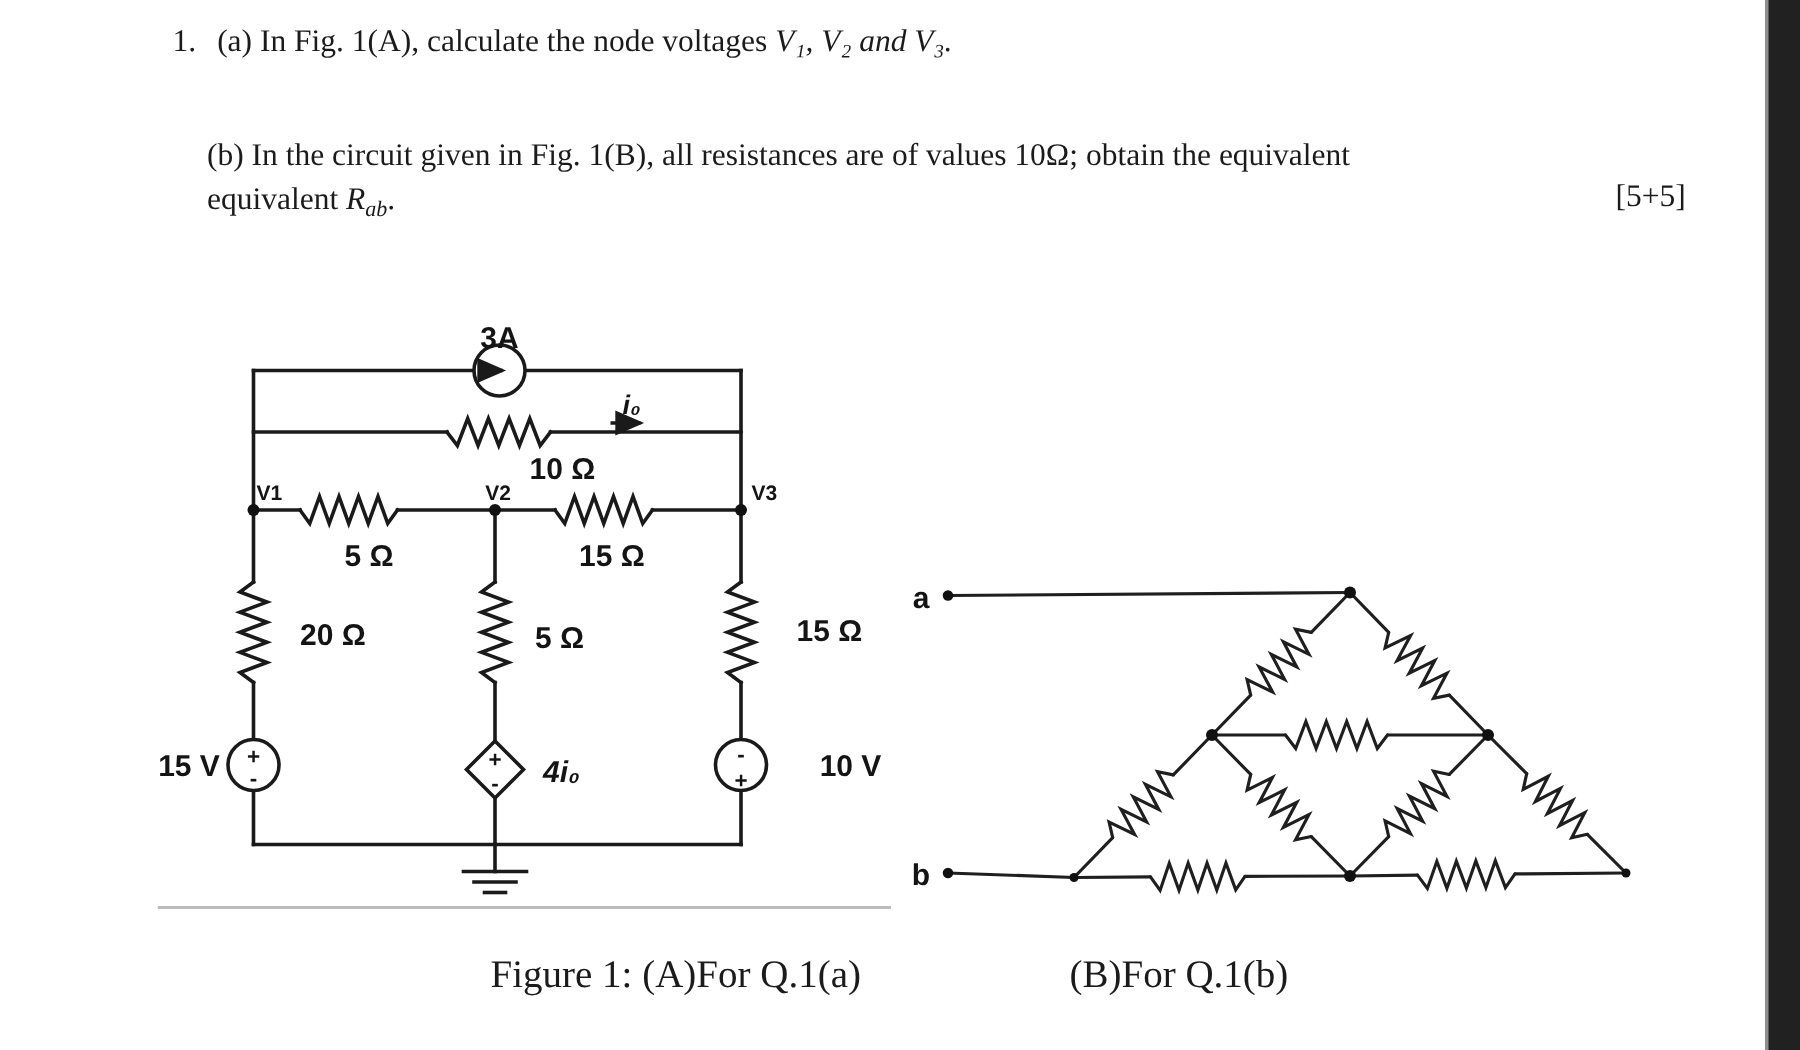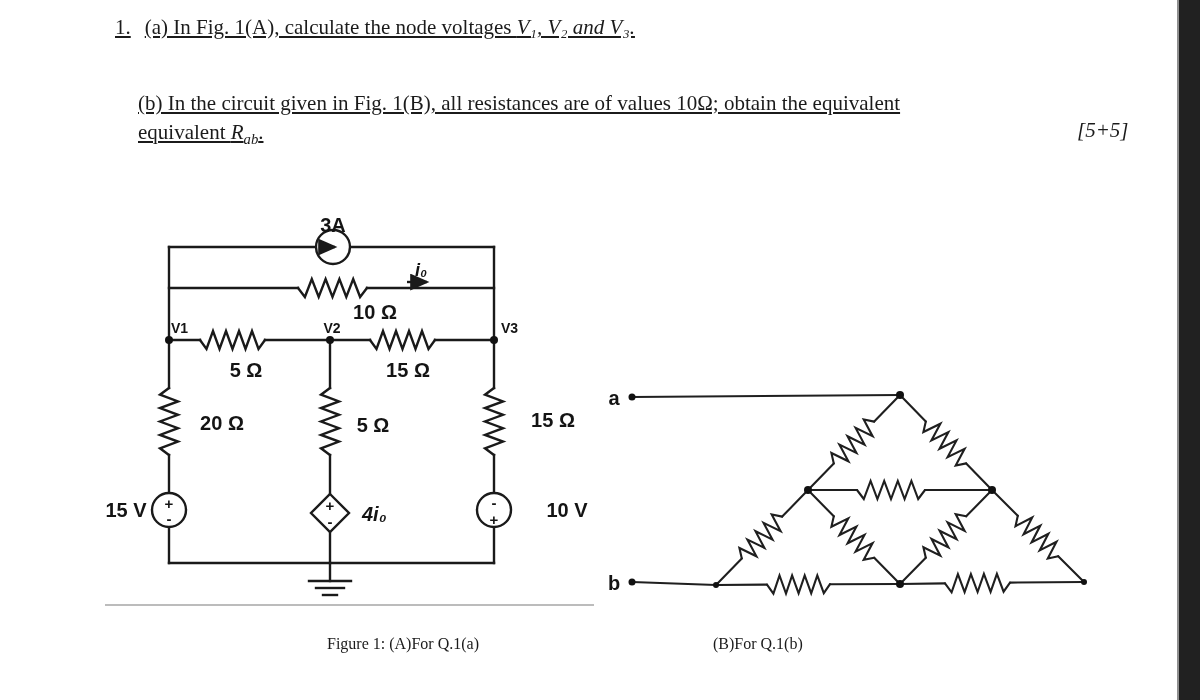--- a/index.html
+++ b/index.html
@@ -3,25 +3,25 @@
 <meta charset="utf-8">
 <style>
   html,body{margin:0;padding:0;}
   body{
     width:1200px;height:700px;position:relative;overflow:hidden;
     background:#ffffff;
     font-family:"Liberation Serif", serif;
     color:#1b1b1b;
   }
   .abs{position:absolute;}
-  .body-text{font-size:21px;line-height:28px;white-space:nowrap;text-decoration:underline;}
+  .body-text{font-size:21px;line-height:28px;white-space:nowrap;}
   .math{font-style:italic;}
   .marks{font-size:21px;}
   sub{font-size:0.7em;}
-  .caption{font-size:16px;white-space:nowrap;font-family:Liberation Serif, serif;}
+  .caption{font-size:26px;white-space:nowrap;font-family:Liberation Serif, serif;}
   .side-bar{
     position:absolute;top:0;height:700px;
     background:#212121;border-left:2px solid #8f8f8f;
   }
   svg text{
     font-family:"Liberation Sans", sans-serif;
     font-weight:bold;fill:#141414;
   }
   svg .lbl{font-size:20px;}
   svg .lbl-sm{font-size:14px;}
@@ -36,21 +36,21 @@
 <body>
 
 <div class="abs body-text" style="left:115px;top:13px;">
   <span>1.</span><span style="margin-left:14px">(a) In Fig. 1(A), calculate the node voltages </span><span class="math">V₁, V₂ and V₃.</span>
 </div>
 
 <div class="abs body-text" style="left:138px;top:89px;">(b) In the circuit given in Fig. 1(B), all resistances are of values 10Ω; obtain the equivalent</div>
 <div class="abs body-text" style="left:138px;top:118px;">
   <span>equivalent </span><i>R</i><sub><i>ab</i></sub><span>.</span>
 </div>
-<div class="abs marks" style="left:1077px;top:118px;font-style:italic;">[5+5]</div>
+<div class="abs marks" style="left:1077px;top:118px;">[5+5]</div>
 
 <svg class="abs" style="left:105px;top:200px;" width="500" height="410" viewBox="0 0 500 410">
   <defs>
     <marker id="ahA" markerWidth="9" markerHeight="8" refX="7" refY="3.5" orient="auto">
       <path d="M0,0 L8,3.5 L0,7 z" fill="#1a1a1a"></path>
     </marker>
   </defs>
 
   <g class="wires">
 

